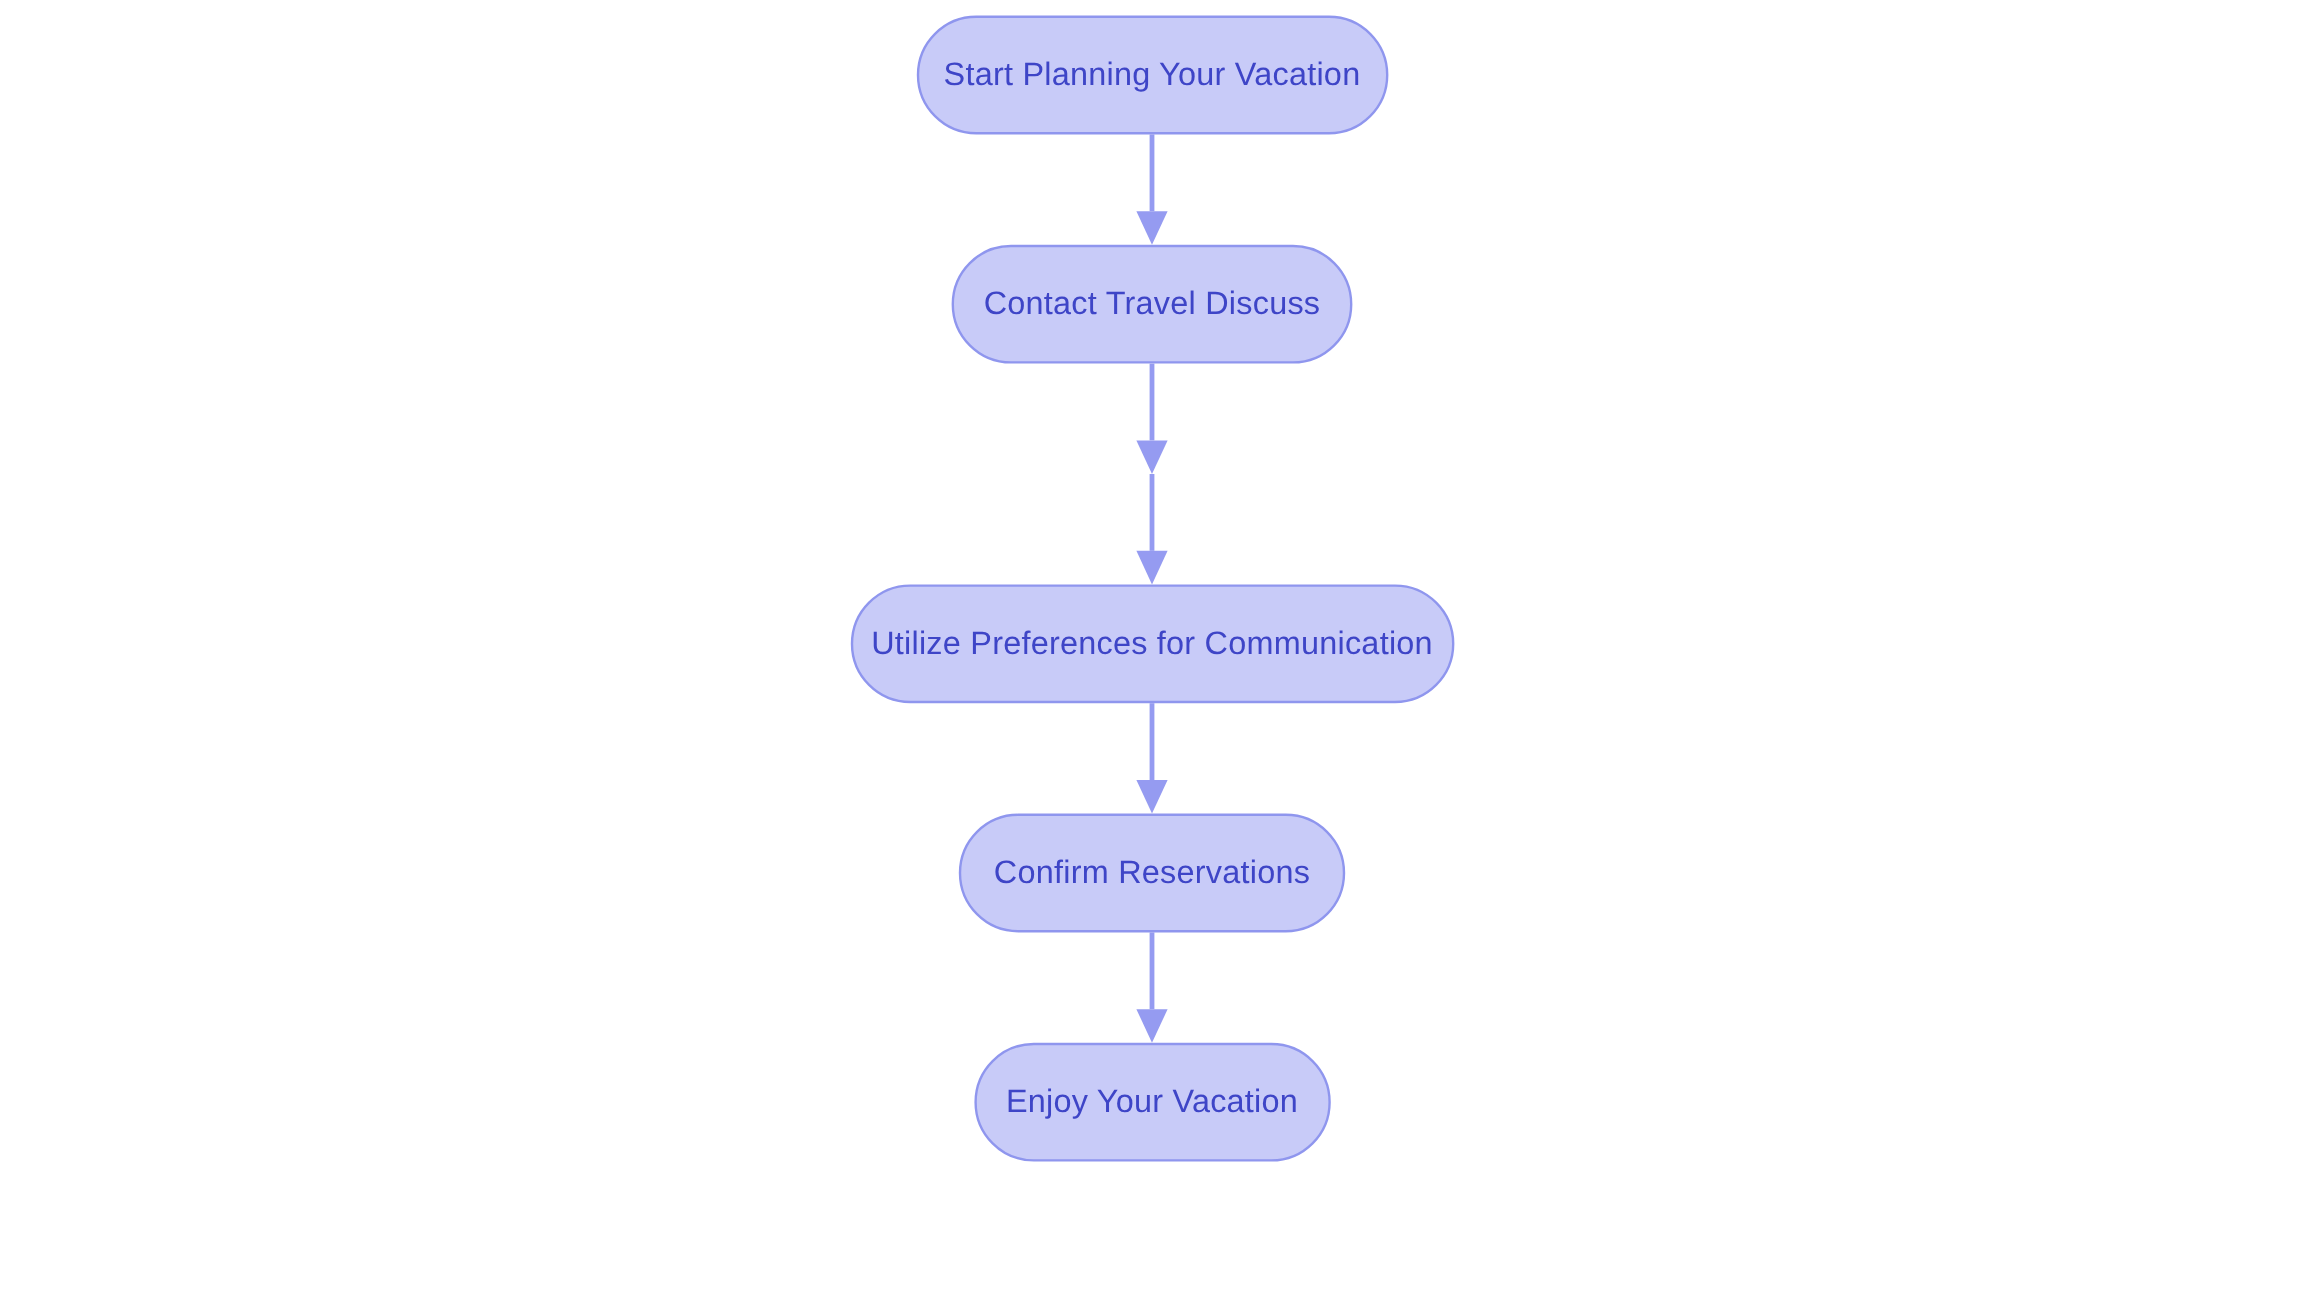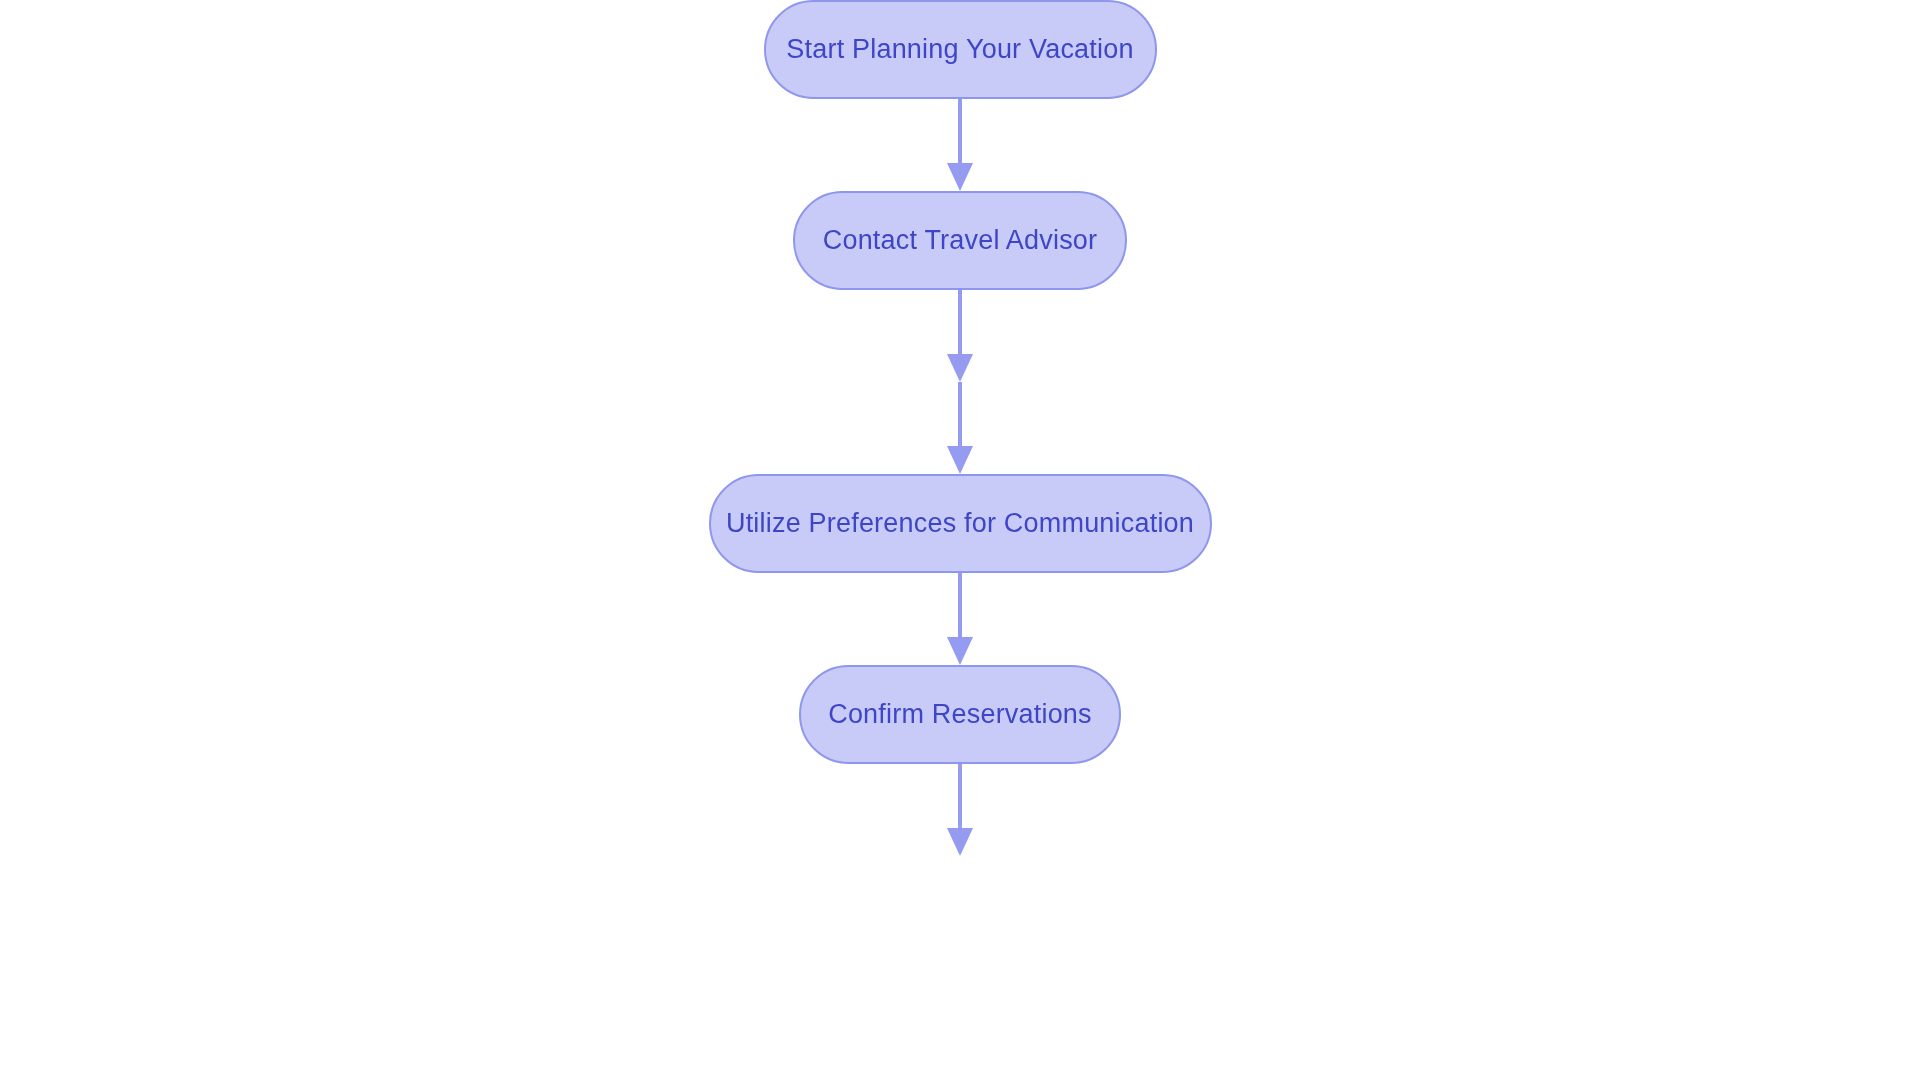--- a/index.html
+++ b/index.html
@@ -17,20 +17,21 @@
     font-family: "Liberation Sans", "DejaVu Sans", sans-serif;
     overflow: hidden;
   }
   .canvas {
     position: relative;
     width: 1920px;
     height: 1083px;
     display: flex;
     flex-direction: column;
     align-items: center;
+    padding-top: 13px;
   }
   .node {
     height: 99px;
     border-radius: 50px;
     background: var(--fill);
     border: 2px solid var(--border);
     display: flex;
     align-items: center;
     justify-content: center;
     flex: 0 0 auto;
@@ -77,21 +78,21 @@
   <div class="node w0">
     <span class="label">Start Planning Your Vacation</span>
   </div>
 
   <div class="arrow">
     <span class="line"></span>
     <span class="head"></span>
   </div>
 
   <div class="node w1">
-    <span class="label">Contact Travel Advisor</span>
+    <span class="label">Contact Travel Discuss</span>
   </div>
 
   <div class="arrow">
     <span class="line"></span>
     <span class="head"></span>
   </div>
 
 
   <div class="arrow">
     <span class="line"></span>
@@ -109,14 +110,17 @@
 
   <div class="node w4">
     <span class="label">Confirm Reservations</span>
   </div>
 
   <div class="arrow">
     <span class="line"></span>
     <span class="head"></span>
   </div>
 
+  <div class="node w5">
+    <span class="label">Enjoy Your Vacation</span>
+  </div>
 
 </div>
 
 </body></html>

